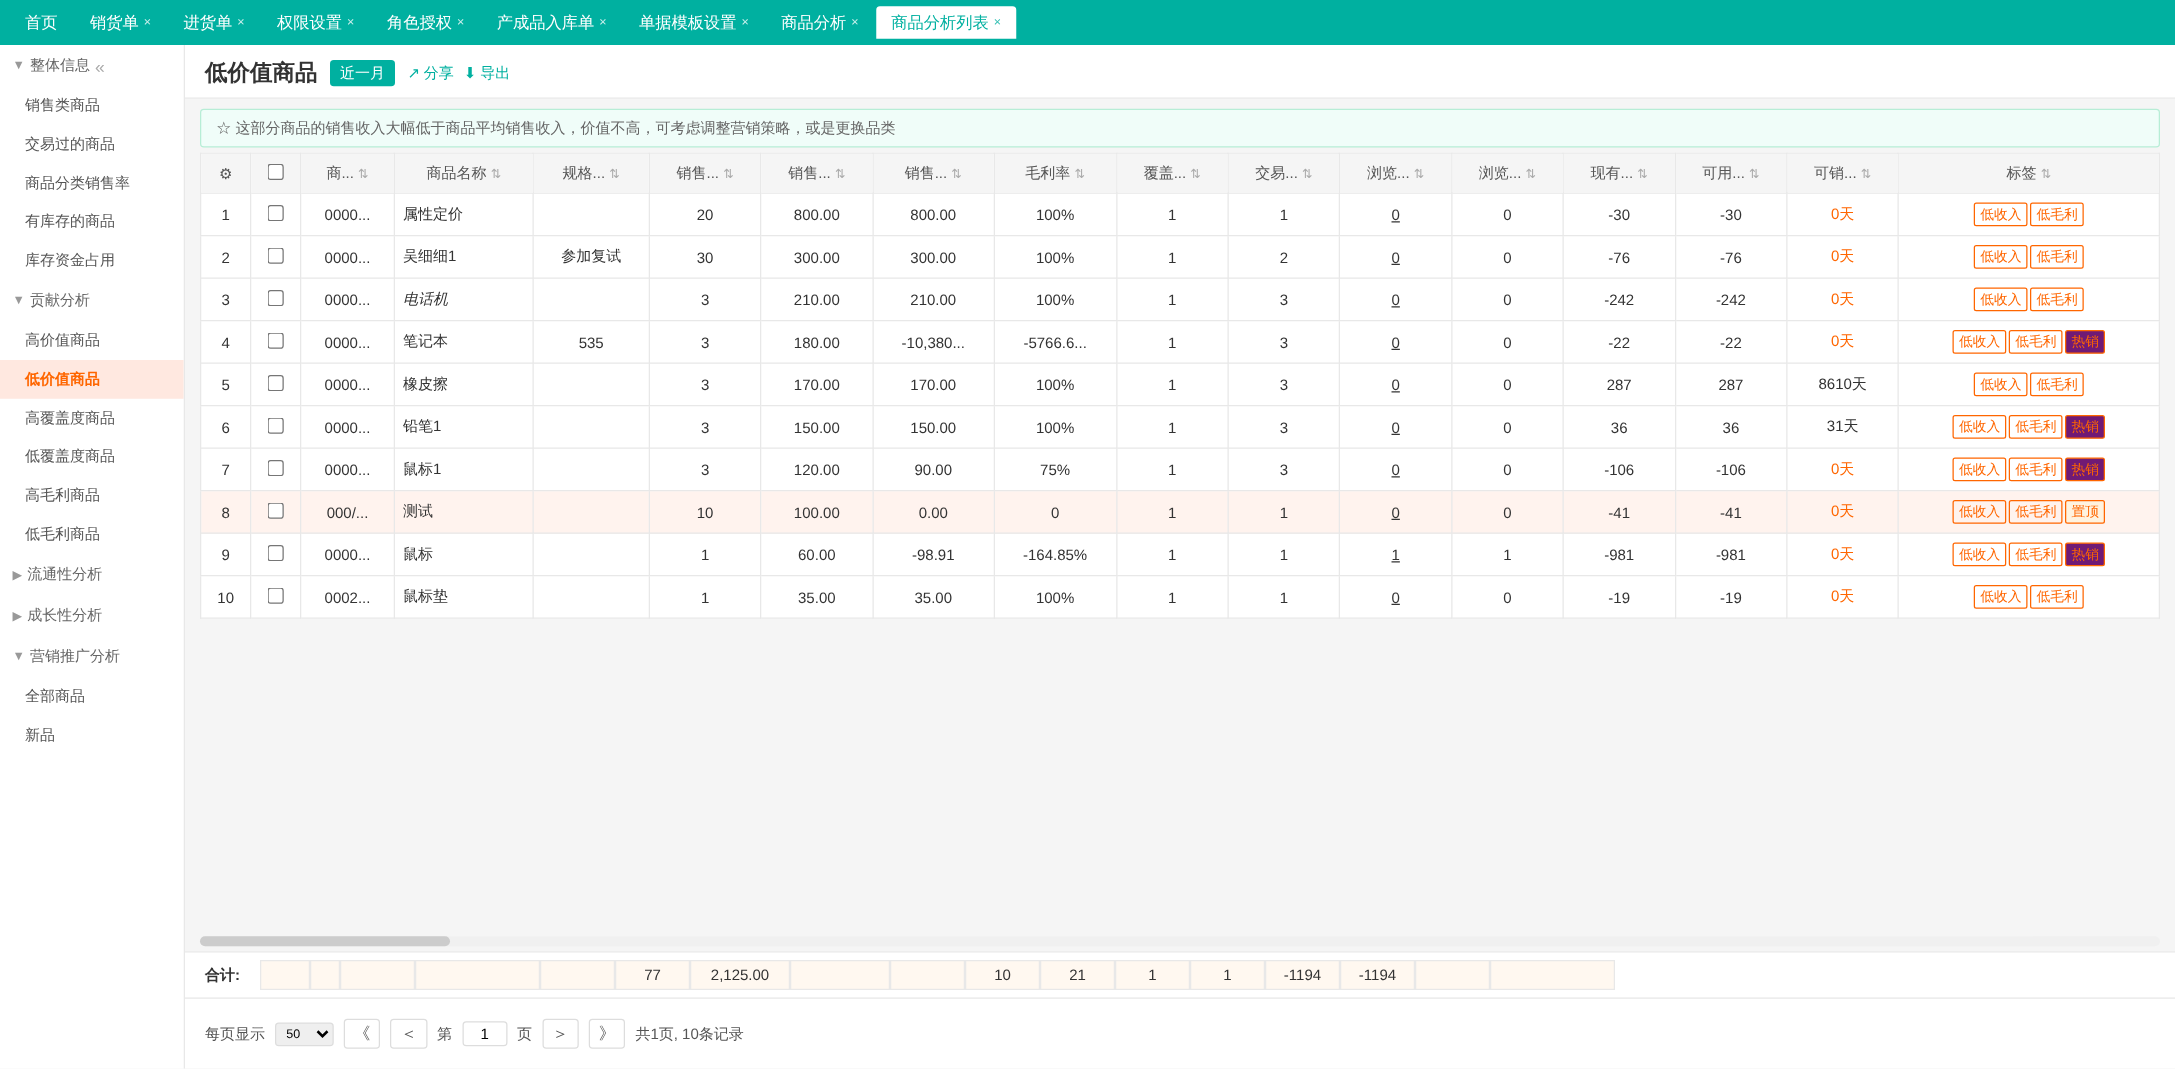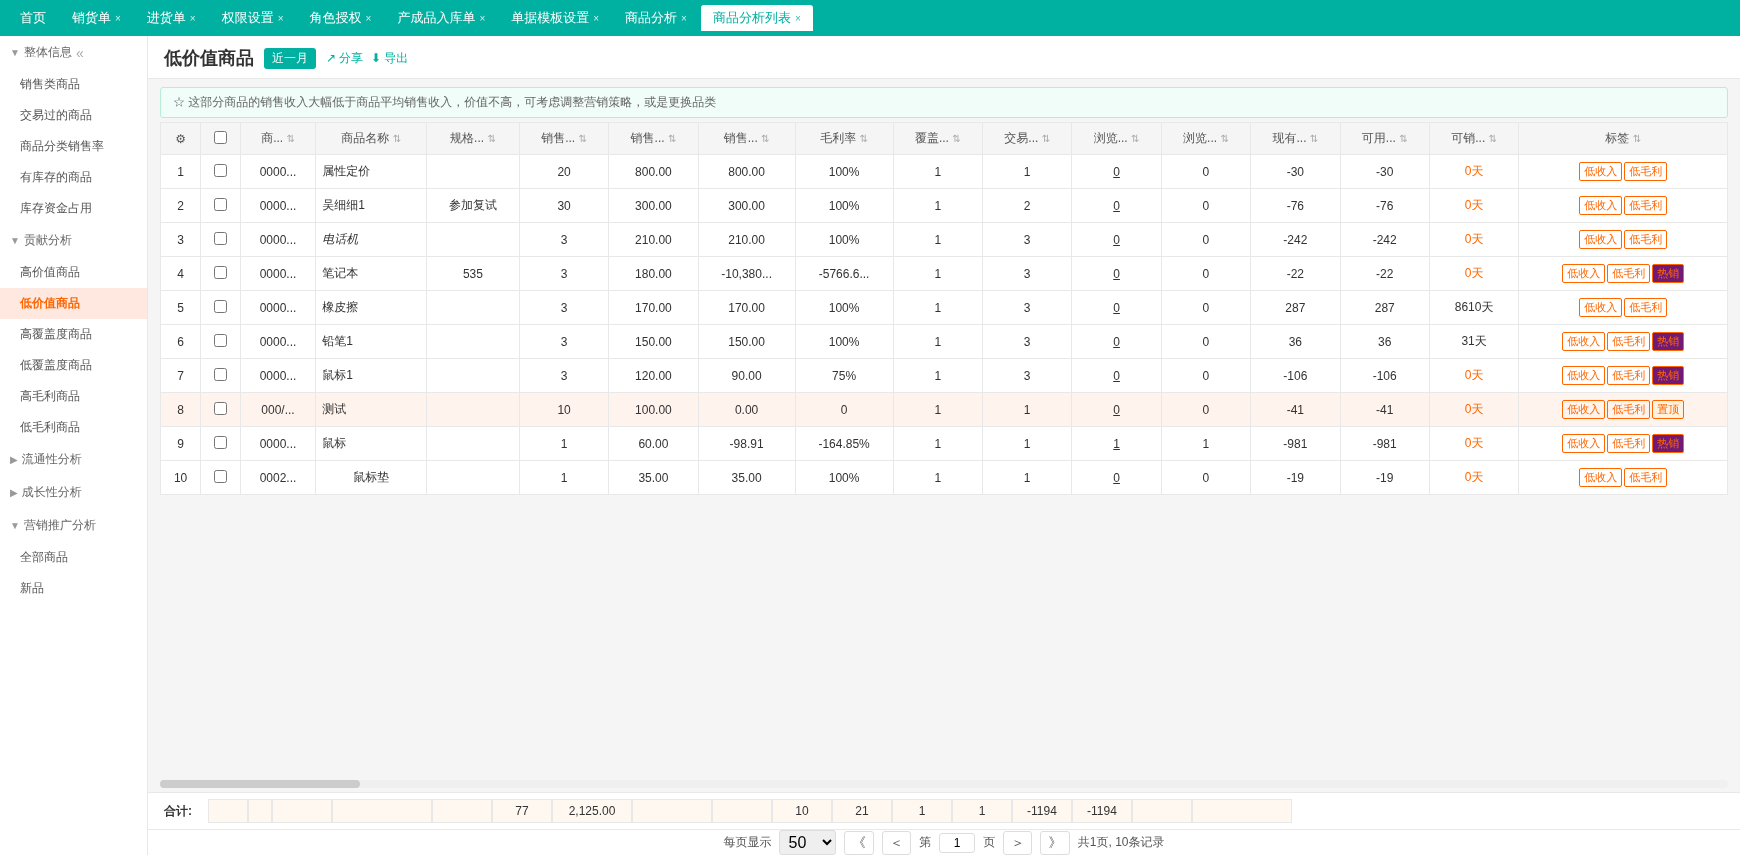--- a/index.html
+++ b/index.html
@@ -206,34 +206,34 @@
       background: #fff8f0;
       border: 1px solid #e8e8e8;
       min-width: 60px;
       font-size: 12px;
     }
 
     
     .pagination-bar {
       background: #fff;
       border-top: 1px solid #e8e8e8;
-      padding: 0 16px;
-      display: flex;
-      align-items: center;
-      justify-content: center;
+      padding: 16px 16px;
+      display: flex;
+      align-items: center;
+      justify-content: flex-start;
       gap: 8px;
       flex-shrink: 0;
       font-size: 12px;
       color: #555;
     }
     .pagination-bar select {
       border: 1px solid #ddd;
       border-radius: 3px;
       padding: 2px 4px;
-      font-size: 16px;
+      font-size: 10px;
     }
     .page-btn {
       background: none;
       border: 1px solid #ddd;
       border-radius: 3px;
       padding: 2px 7px;
       cursor: pointer;
       color: #555;
     }
     .page-input {
@@ -565,21 +565,21 @@
       <td>1</td>
       <td>-981</td>
       <td>-981</td>
       <td class="day-0">0天</td>
       <td><span class="tag-badge tag-low-income">低收入</span><span class="tag-badge tag-low-profit">低毛利</span><span class="tag-badge tag-hot">热销</span></td>
     </tr>
             <tr>
       <td>10</td>
       <td><input type="checkbox" style=""></td>
       <td>0002...</td>
-      <td style="text-align:center;">鼠标垫</td>
+      <td style="text-align:left;">鼠标垫</td>
       <td></td>
       <td>1</td>
       <td>35.00</td>
       <td>35.00</td>
       <td>100%</td>
       <td>1</td>
       <td>1</td>
       <td><span class="underline">0</span></td>
       <td>0</td>
       <td>-19</td>

